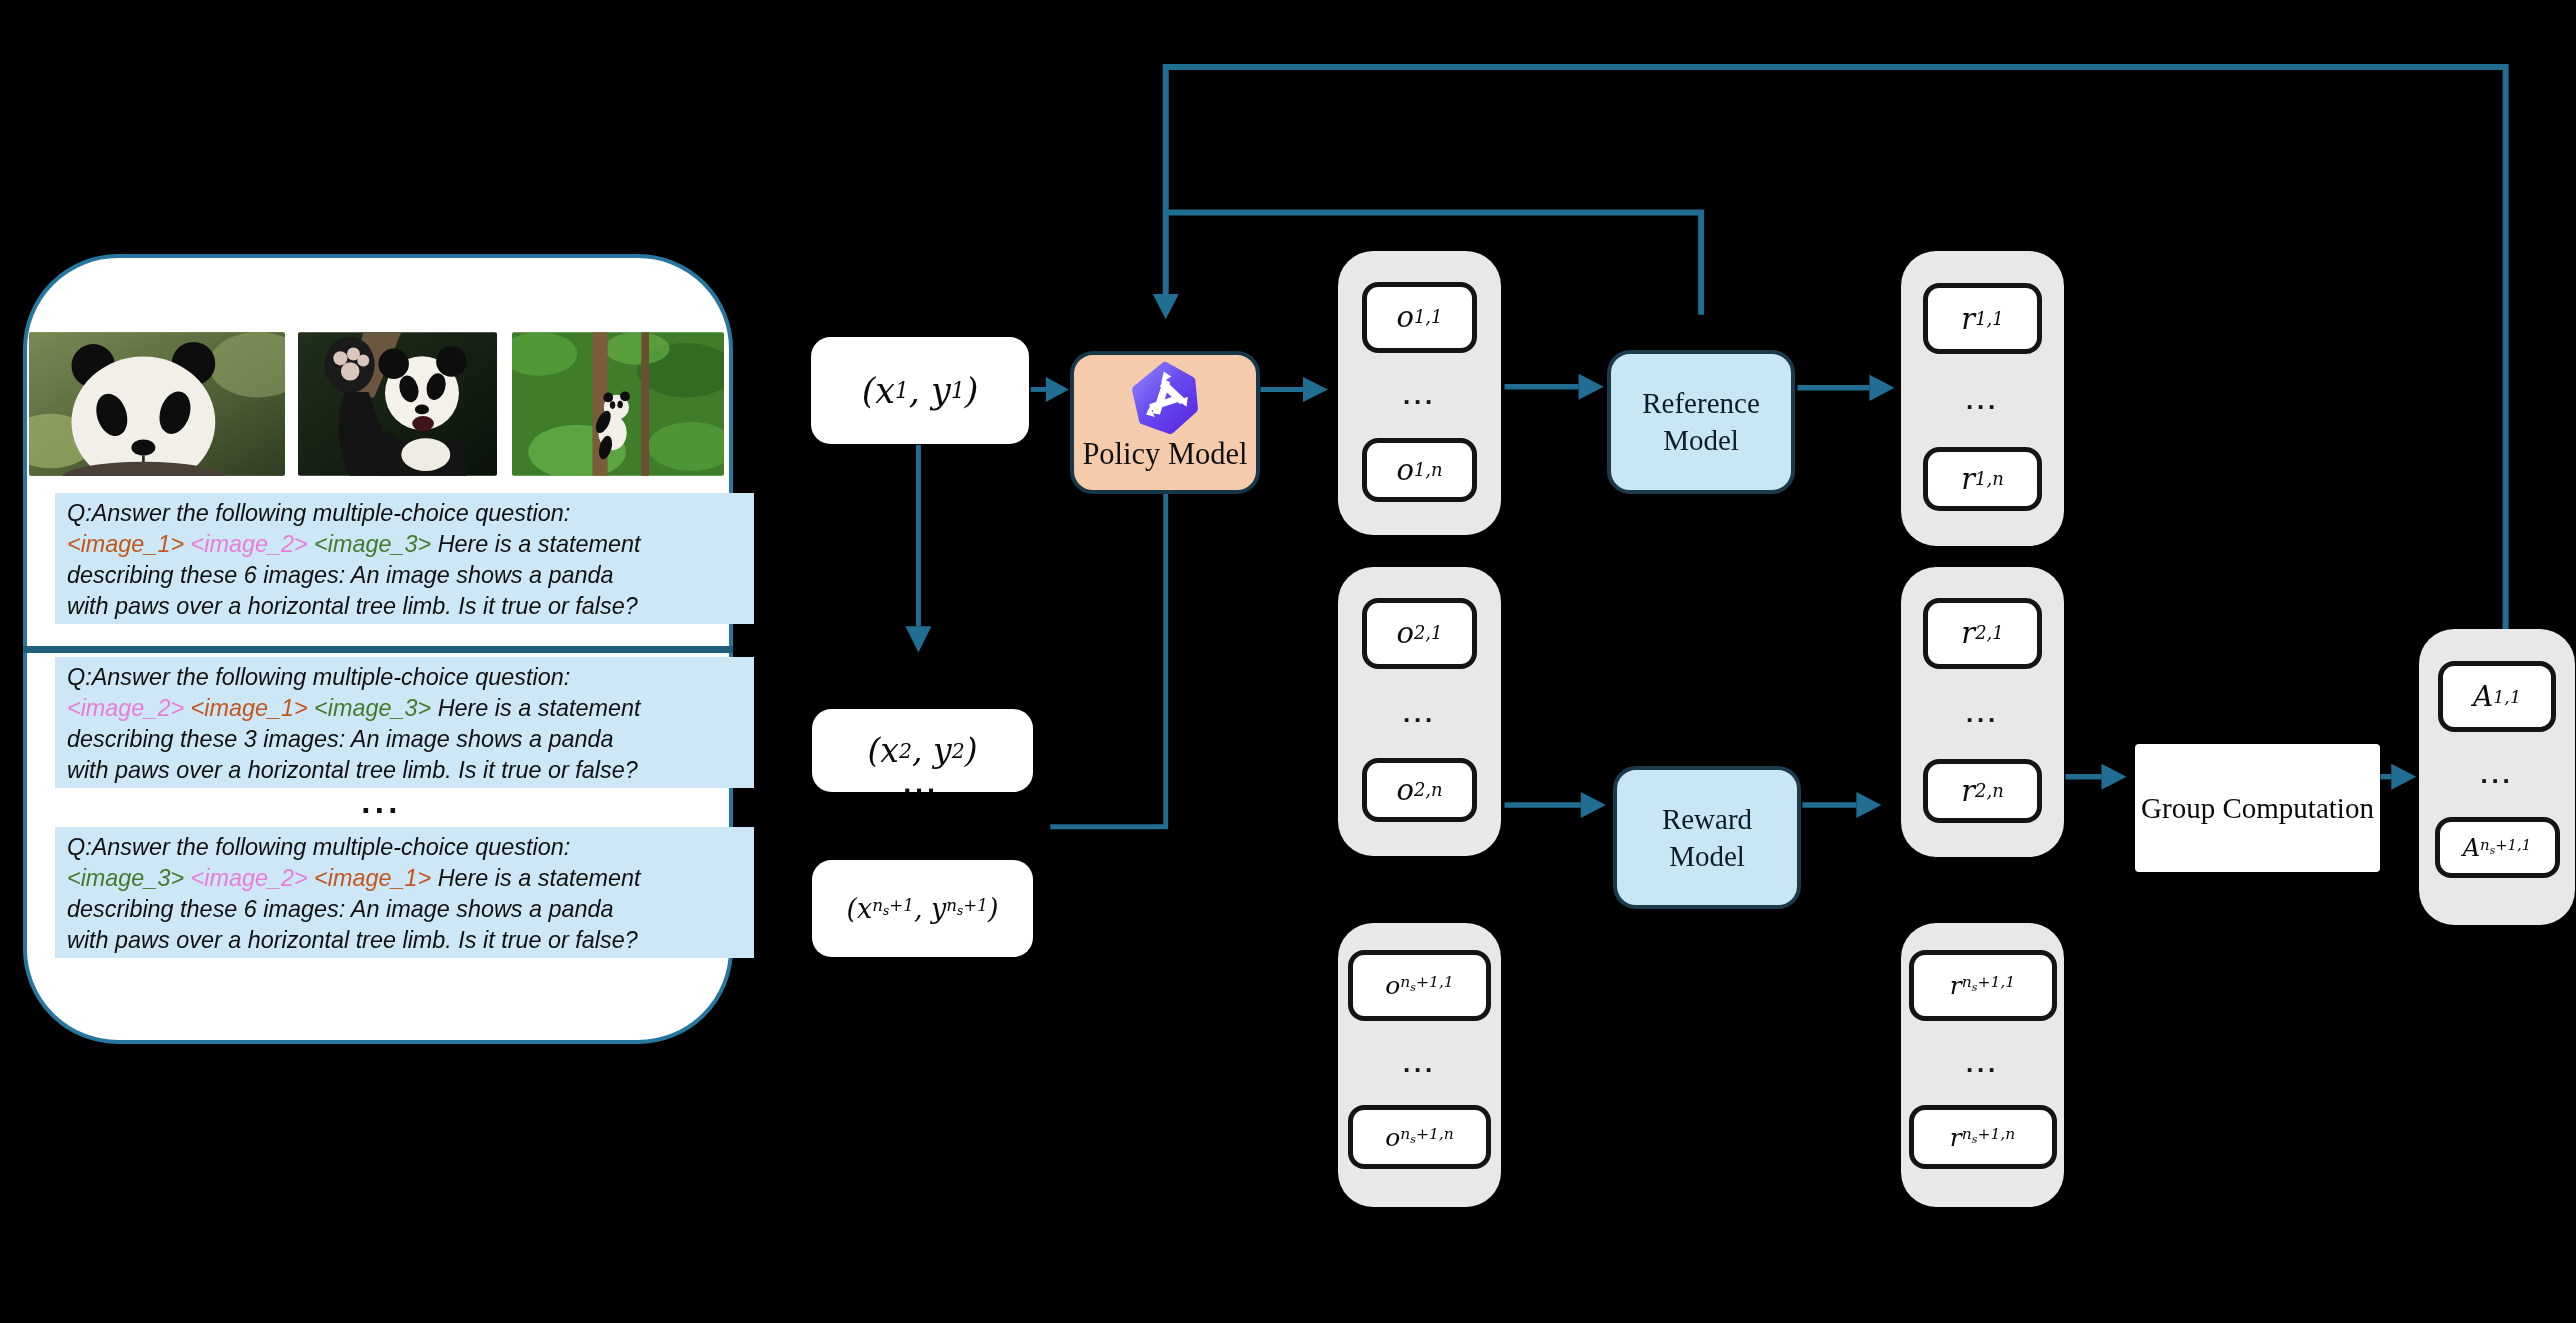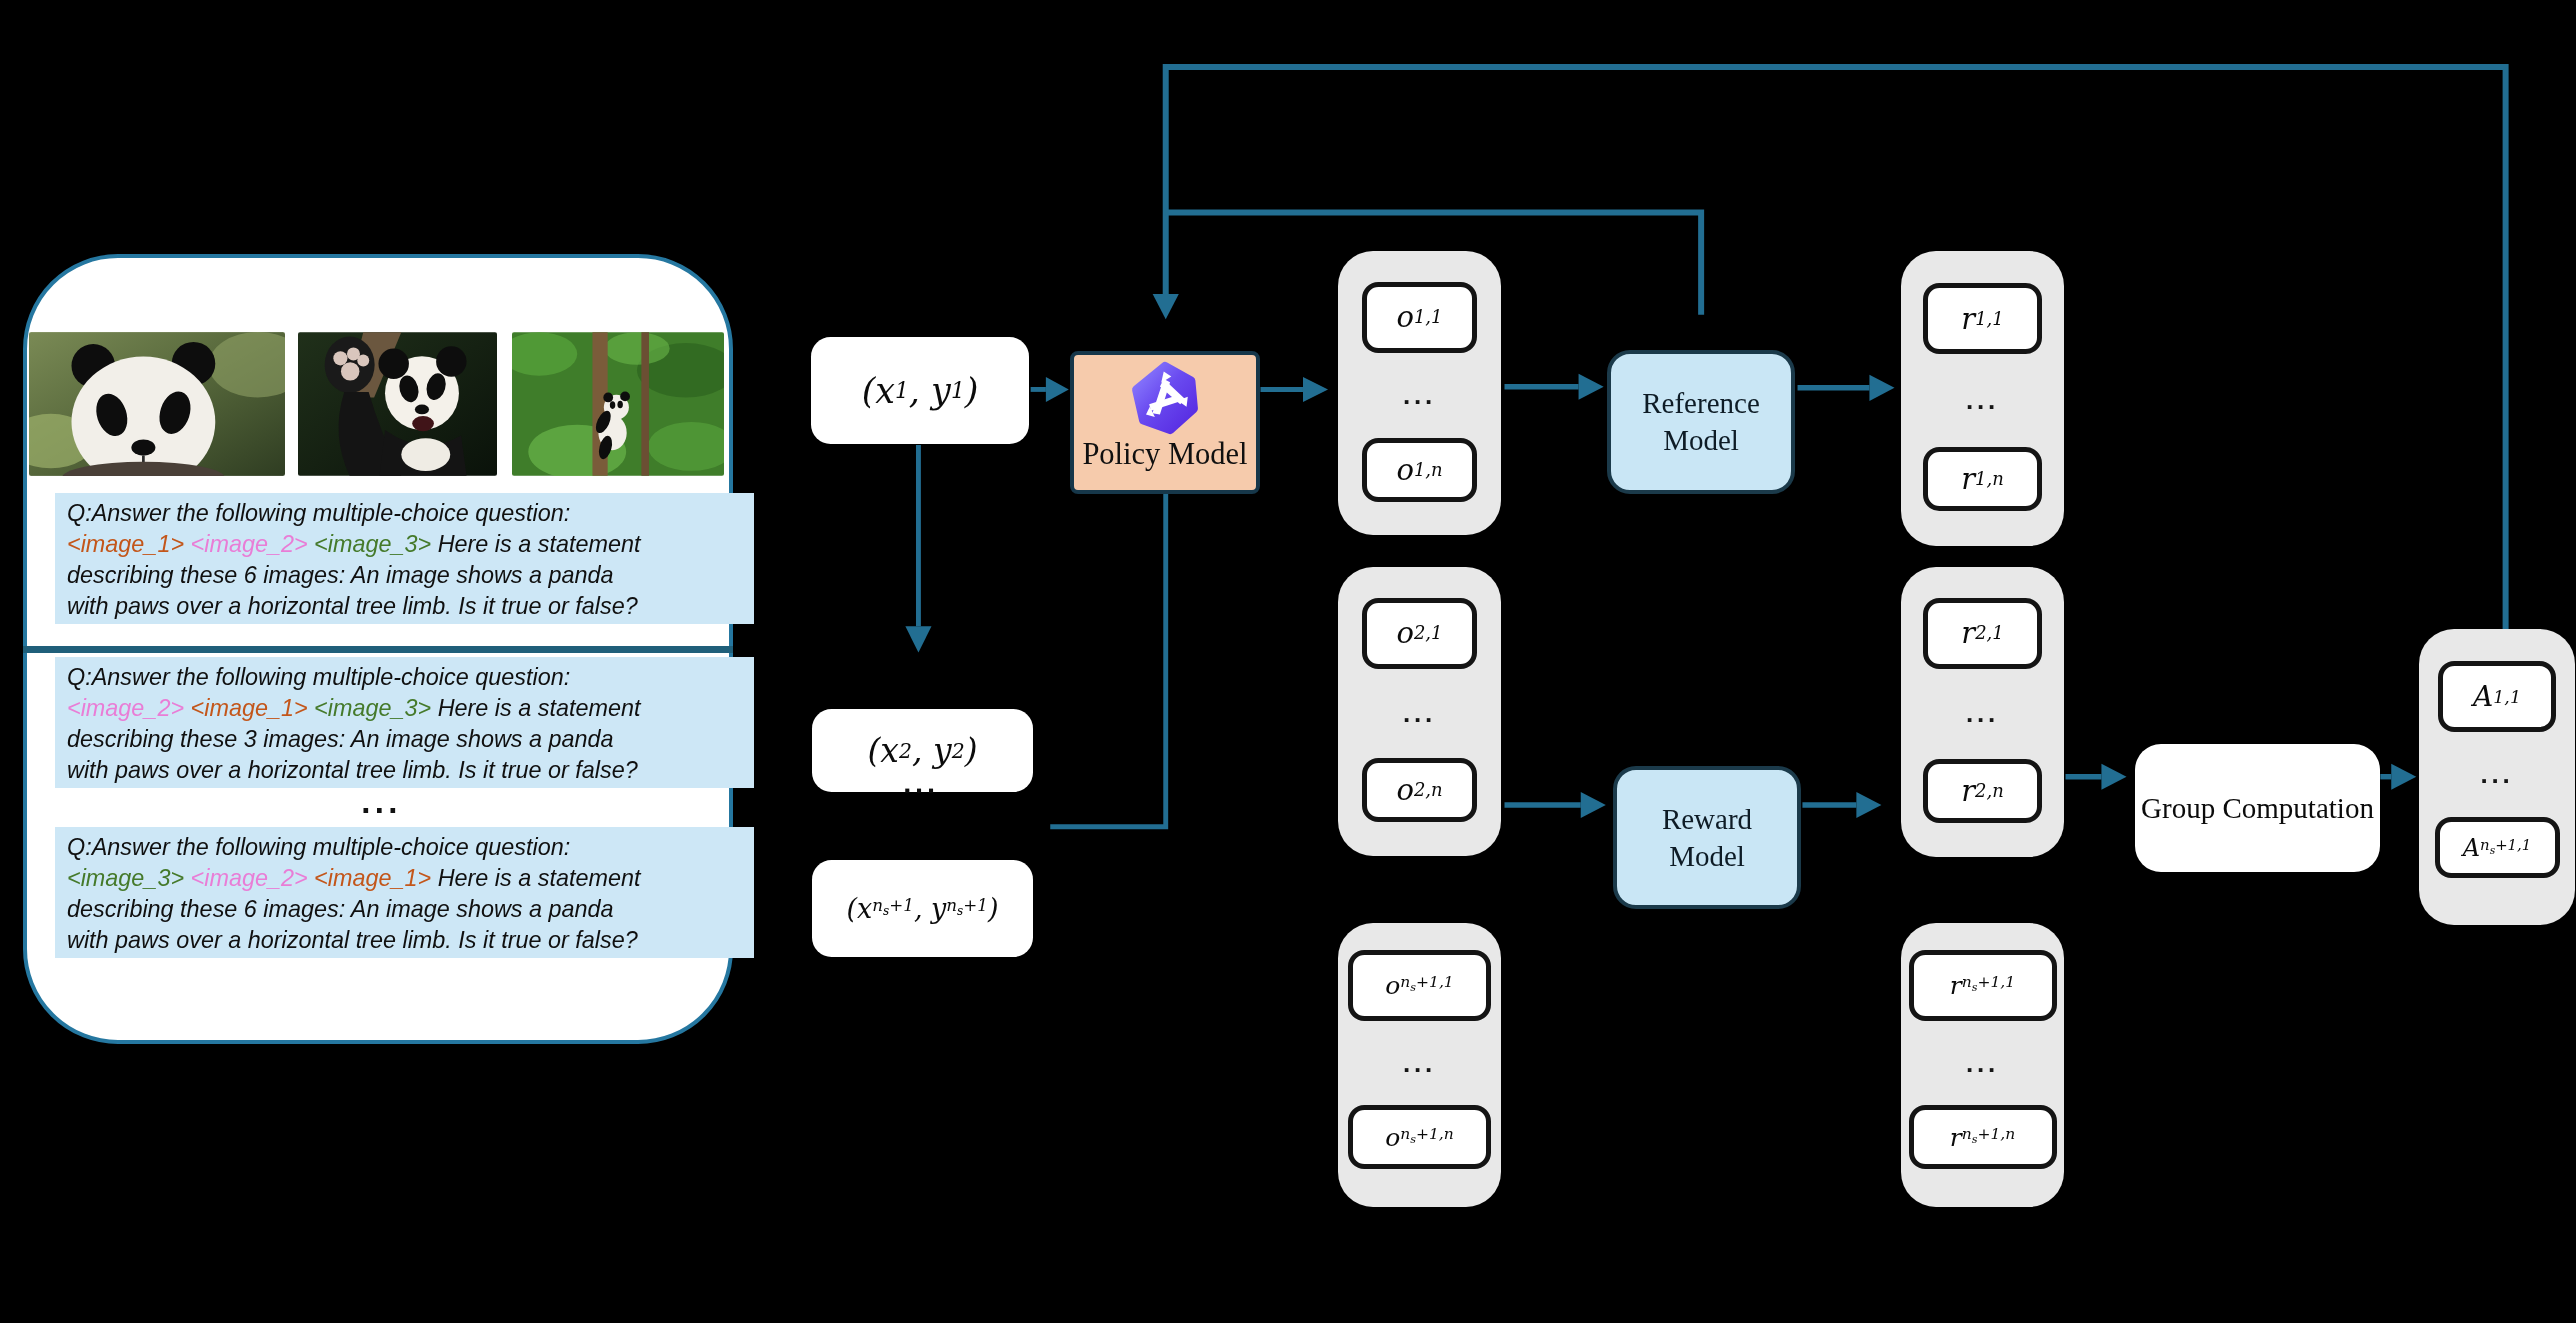--- a/index.html
+++ b/index.html
@@ -183,21 +183,21 @@
 with paws over a horizontal tree limb. Is it true or false?</span></div>
   </div>
   <div class="divider"></div>
 
   <div class="mathbox" style="left:811px;top:337px;width:218px;height:107px;font-size:35px;">(x<sub>1</sub>, y<sub>1</sub>)</div>
   <div class="mathbox" style="left:812px;top:709px;width:221px;height:83px;font-size:33px;">(x<sub>2</sub>, y<sub>2</sub>)</div>
   <div style="position:absolute;left:850px;top:767px;width:142px;text-align:center;font-size:29px;
               font-weight:bold;color:#0b0b0b;letter-spacing:3.8px;">...</div>
   <div class="mathbox" style="left:812px;top:860px;width:221px;height:97px;font-size:27px;">(x<sub>n<sub>s</sub>+1</sub>, y<sub>n<sub>s</sub>+1</sub>)</div>
 
-  <div class="modelbox policy" style="left:1070px;top:319px;width:190px;height:143px;border-radius:8px;">
+  <div class="modelbox policy" style="left:1070px;top:319px;width:190px;height:143px;">
     <svg width="82" height="76" viewBox="0 0 120 120">
       <defs>
           <linearGradient id="lgrad" x1="0" y1="0" x2="1" y2="1">
         <stop offset="0" stop-color="#8F83FF"></stop>
             <stop offset="0.45" stop-color="#6A4BF0"></stop>
             <stop offset="1" stop-color="#5527E0"></stop>
       </linearGradient>
         </defs>
       <polygon points="60,10 101,33 105,77 68,110 26,95 15,47" fill="url(#lgrad)" stroke="url(#lgrad)" stroke-width="14" stroke-linejoin="round"></polygon>
       <path d="M40,84 L58,30 L68,35 L52,86 Z" fill="#ffffff"></path>
@@ -242,21 +242,21 @@
     <div class="col-dots">...</div>
     <div class="cell" style="width:119px;height:64px;font-size:29px;">r<sub>2,n</sub></div>
   </div>
 
   <div class="col" style="left:1901px;top:923px;height:284px;padding:27px 0 38px 0;">
     <div class="cell" style="width:148px;height:71px;font-size:25px;">r<sub>n<sub>s</sub>+1,1</sub></div>
     <div class="col-dots">...</div>
     <div class="cell" style="width:148px;height:64px;font-size:25px;">r<sub>n<sub>s</sub>+1,n</sub></div>
   </div>
 
-  <div class="modelbox whitebox" style="left:2135px;top:712px;width:245px;height:128px;border-radius:26px;">Group Computation</div>
+  <div class="modelbox whitebox" style="left:2135px;top:712px;width:245px;height:128px;border-radius:4px;">Group Computation</div>
 
   <div class="col" style="left:2419px;top:629px;width:156px;height:296px;padding:32px 0 47px 0;">
     <div class="cell" style="width:118px;height:71px;font-size:28px;">A<sub>1,1</sub></div>
     <div class="col-dots">...</div>
     <div class="cell" style="width:125px;height:61px;font-size:24px;">A<sub>n<sub>s</sub>+1,1</sub></div>
   </div>
 
 </div>
 
 

